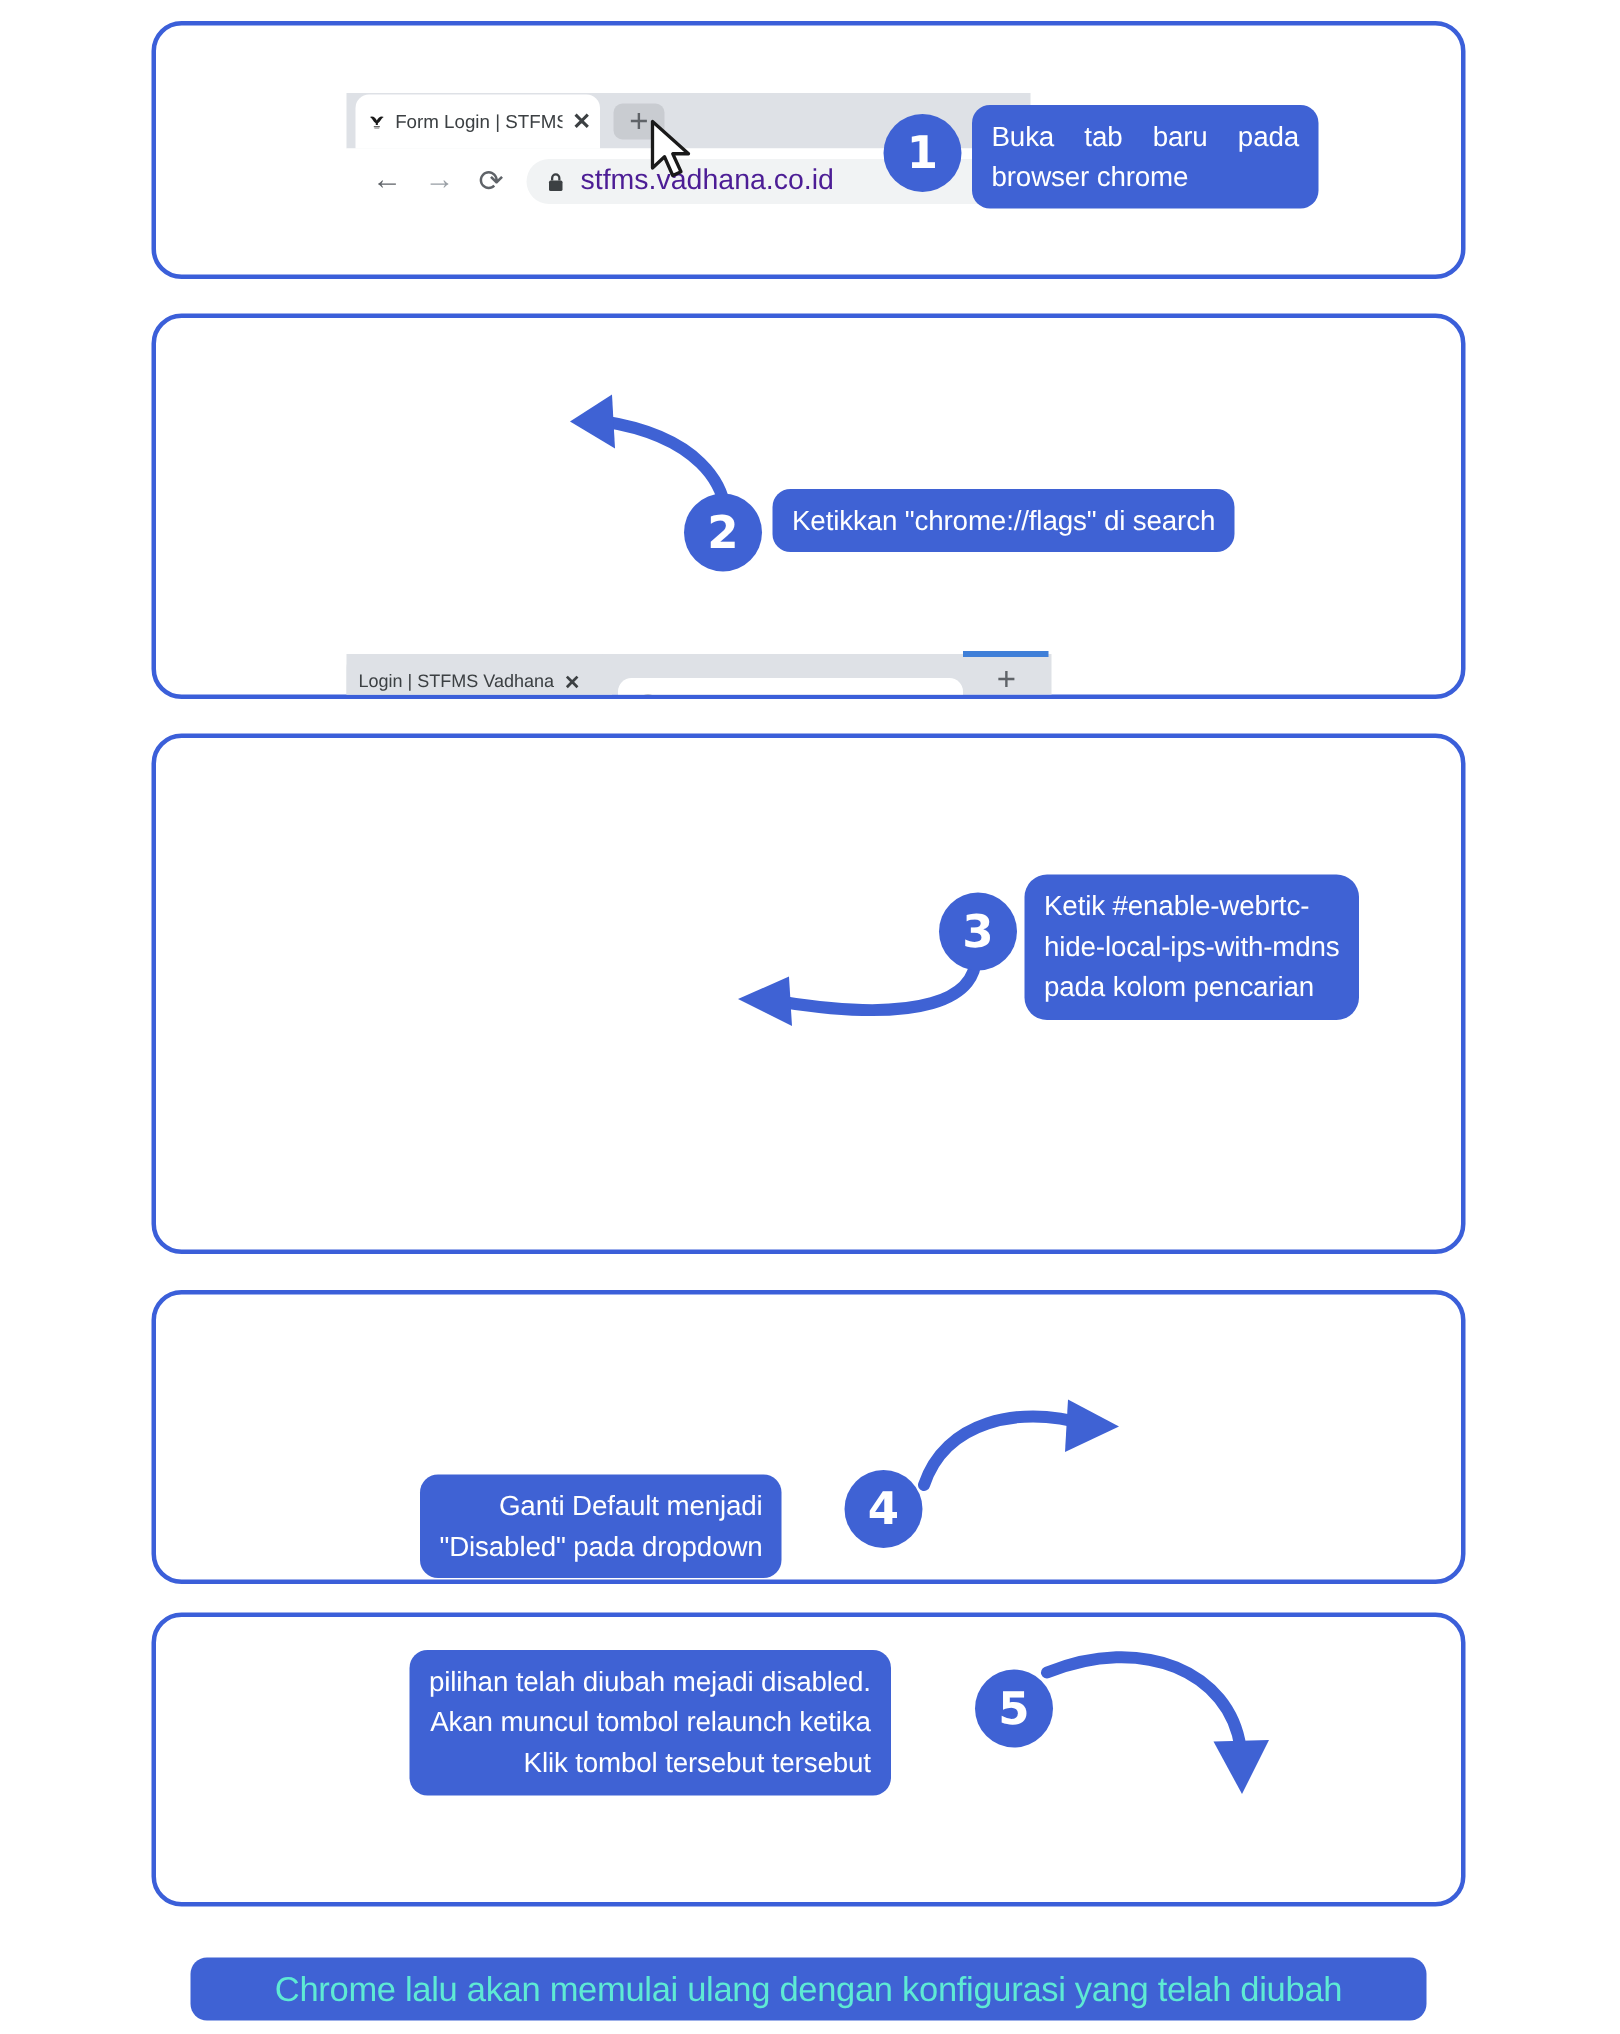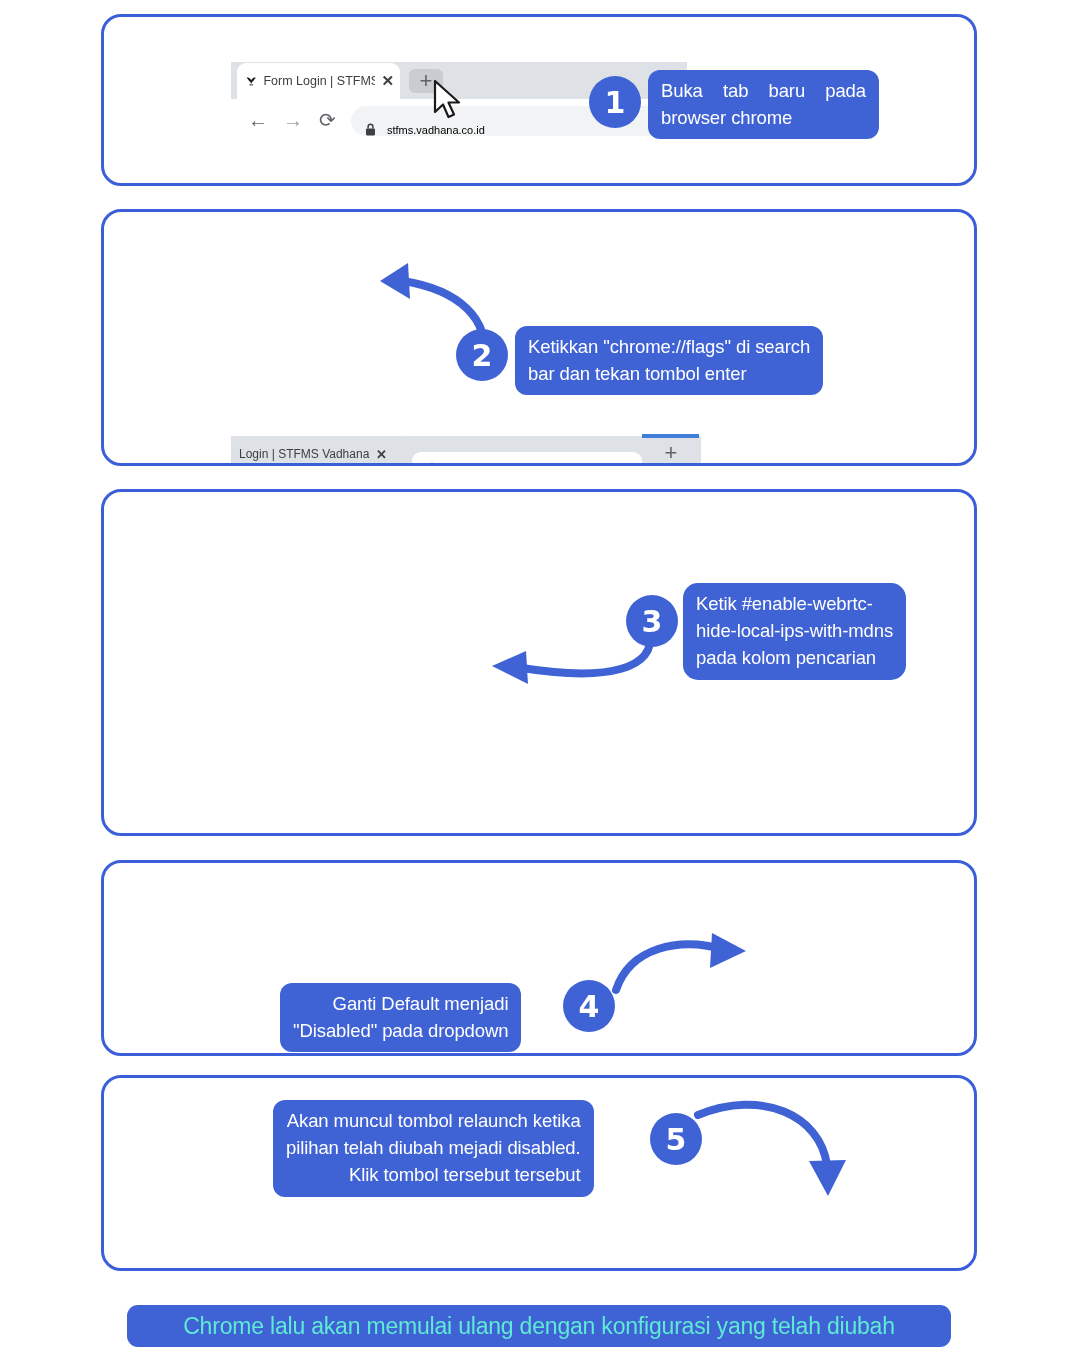--- a/index.html
+++ b/index.html
@@ -72,22 +72,22 @@
     font-size: 12.5px; color: #3c4043; white-space: nowrap;
     overflow: hidden; font-family: "Liberation Sans", sans-serif;
   }
   .tab-close { font-size: 15px; color: #3c4043; font-weight: 700; }
   .newtab-plus { font-size: 22px; color: #5f6368; font-weight: 300; line-height: 1; }
 
   .toolbar { position: absolute; background: #ffffff; display: flex; align-items: center; }
   .nav-ico { color: #5f6368; font-size: 20px; }
   .omnibox {
     position: absolute; background: #f1f3f4; border-radius: 18px;
-    display: flex; align-items: flex-end; padding: 0 14px;
-    font-size: 11px; color: #000000;
+    display: flex; align-items: center; padding: 0 14px;
+    font-size: 19px; color: #4c1d95;
   }
 
   
   .footer-banner {
     position: absolute; background: #3f62d4; color: #5eead4;
     border-radius: 11px; display: flex; align-items: center;
     justify-content: center; font-size: 23px; letter-spacing: -0.2px;
   }
 
   .cursor { position: absolute; z-index: 30; }
@@ -176,21 +176,20 @@
   <svg class="arrow" style="left:300px; top:258px;" width="200" height="110" viewBox="0 0 200 110">
     <path d="M183 100 C190 62 160 32 103 23" fill="none" stroke="#3f62d4" stroke-width="8" stroke-linecap="round"></path>
     <path d="M108 5 L80 23 L110 41 Z" fill="#3f62d4"></path>
   </svg>
 
   <div class="badge" style="left:456px; top:329px;">
     <span>2</span>
   </div>
   <div class="callout" style="left:515px; top:326px;">
     <span class="ln">Ketikkan "chrome://flags" di search</span>
-    <span class="ln">bar dan tekan tombol enter</span>
   </div>
 
   <div class="panel" style="left:101px; top:489px; width:876px; height:347px;">
     <div class="panel-inner">
 
       
 
       
 
       
@@ -264,22 +263,22 @@
 
   <svg class="arrow" style="left:690px; top:1093px;" width="170" height="110" viewBox="0 0 170 110">
     <path d="M8 22 C72 -4 130 22 137 72" fill="none" stroke="#3f62d4" stroke-width="8" stroke-linecap="round"></path>
     <path d="M119 68 L138 103 L156 67 Z" fill="#3f62d4"></path>
   </svg>
 
   <div class="badge" style="left:650px; top:1113px;">
     <span>5</span>
   </div>
   <div class="callout right" style="left:273px; top:1100px;">
+    <span class="ln">pilihan telah diubah mejadi disabled.</span>
     <span class="ln">Akan muncul tombol relaunch ketika</span>
-    <span class="ln">pilihan telah diubah mejadi disabled.</span>
     <span class="ln">Klik tombol tersebut tersebut</span>
   </div>
 
   <div class="footer-banner" style="left:127px; top:1305px; width:824px; height:42px;">
     <span>Chrome lalu akan memulai ulang dengan konfigurasi yang telah diubah</span>
   </div>
 
 </div>
 
 </body></html>

